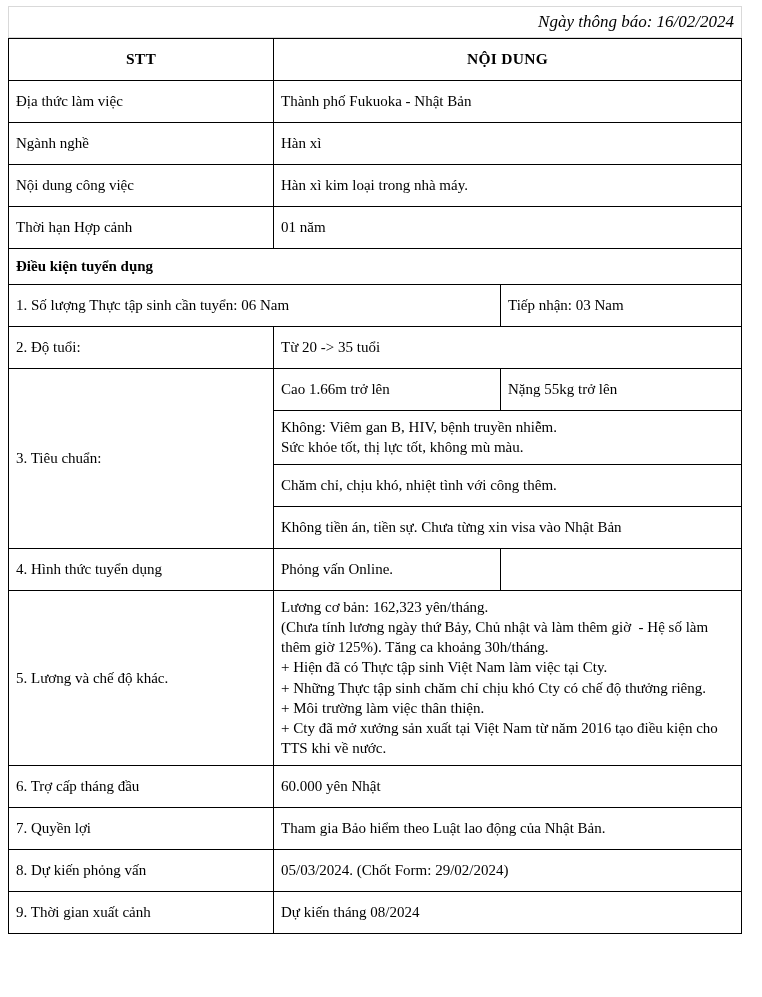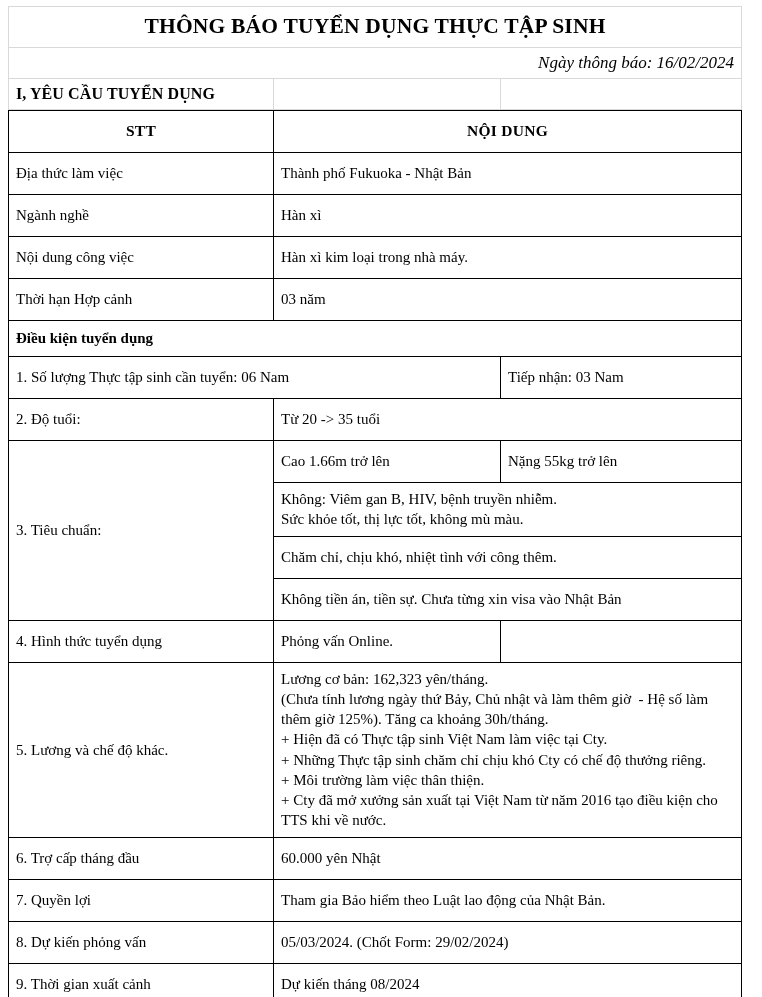--- a/index.html
+++ b/index.html
@@ -111,35 +111,23 @@
 <div class="page">
 
   <table class="masthead">
     <colgroup>
       <col style="width:265px">
       <col style="width:227px">
       <col style="width:241px">
     </colgroup>
     <tbody>
       <tr>
-        <td class="title-cell" colspan="3">
-          <span class="doc-title">THÔNG BÁO TUYỂN DỤNG THỰC TẬP SINH</span>
-        </td>
-      </tr>
-      <tr>
         <td class="date-cell" colspan="3">
           <span class="doc-date">Ngày thông báo: 16/02/2024</span>
         </td>
-      </tr>
-      <tr>
-        <td class="section-cell">
-          <span class="section-title">I, YÊU CẦU TUYỂN DỤNG</span>
-        </td>
-        <td class="section-cell"></td>
-        <td class="section-cell"></td>
       </tr>
     </tbody>
   </table>
 
   <table class="main-table">
     <colgroup>
       <col style="width:265px">
       <col style="width:227px">
       <col style="width:241px">
     </colgroup>
@@ -160,21 +148,21 @@
         <td class="tall" colspan="2">Hàn xì</td>
       </tr>
 
       <tr>
         <td class="rowlabel tall">Nội dung công việc</td>
         <td class="tall" colspan="2">Hàn xì kim loại trong nhà máy.</td>
       </tr>
 
       <tr>
         <td class="rowlabel tall">Thời hạn Hợp cảnh</td>
-        <td class="tall" colspan="2">03 năm</td>
+        <td class="tall" colspan="2">01 năm</td>
       </tr>
 
       <tr>
         <td class="bold rowlabel" style="height:22px" colspan="3">Điều kiện tuyển dụng</td>
       </tr>
 
       <tr>
         <td class="rowlabel tall" colspan="2">1. Số lượng Thực tập sinh cần tuyển: 06 Nam</td>
         <td class="tall nowrapcell">Tiếp nhận: 03 Nam</td>
       </tr>

